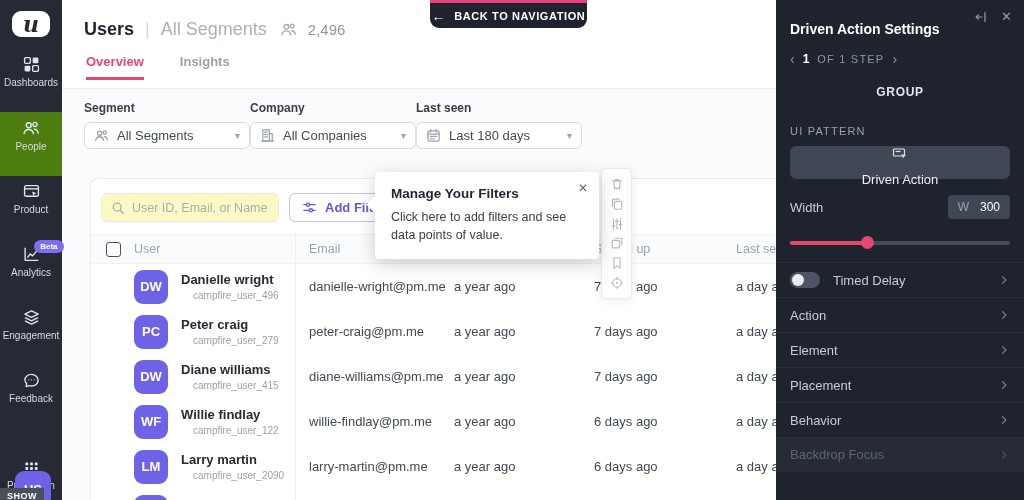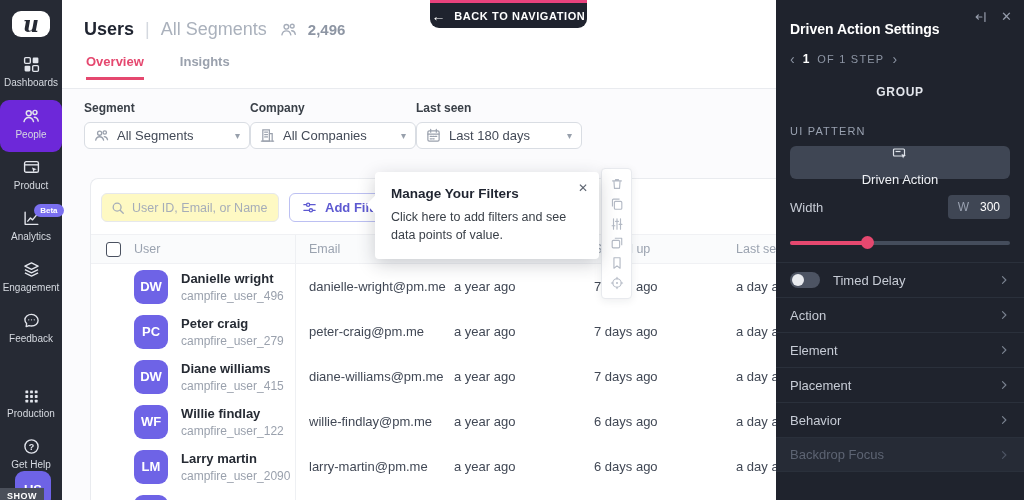--- a/index.html
+++ b/index.html
@@ -5,38 +5,38 @@
   * { box-sizing: border-box; margin: 0; padding: 0; }
   html,body { width:1024px; height:500px; overflow:hidden; }
   body { font-family:"Liberation Sans", sans-serif; background:#fbfbfd; position:relative; color:#262b34; }
   svg { display:block; }
 
   
   .sidebar { position:absolute; left:0; top:0; width:62px; height:500px; background:#262a34; display:flex; flex-direction:column; align-items:center; z-index:20; }
   .logo { margin-top:11px; width:38px; height:38px; background:#fff; border-radius:9px; display:flex; align-items:center; justify-content:center;
           font-family:"DejaVu Serif", serif; font-style:italic; font-weight:bold; font-size:22px; color:#262a34; }
   .side-nav { margin-top:12px; width:100%; display:flex; flex-direction:column; }
-  .side-item { width:100%; padding:7px 0 12px; display:flex; flex-direction:column; align-items:center; gap:4px; cursor:pointer; }
-  .side-item.active { background:#6d28d9;border-radius:9px; }
+  .side-item { width:100%; padding:7px 0 24px; display:flex; flex-direction:column; align-items:center; gap:4px; cursor:pointer; }
+  .side-item.active { background:#4d7c0f; }
   .side-item.gap-top { margin-top:26px; }
   .sicon { color:#e2e5ec; position:relative; }
   .slabel { font-size:10px; color:#d6dae1; }
   .beta-badge { position:absolute; top:-6px; right:-24px; background:#7a6ff0; color:#fff; font-size:8px; font-weight:bold; padding:2px 6px; border-radius:8px; }
   .side-avatar { position:absolute; bottom:-7px; left:15px; width:36px; height:36px; border-radius:9px; background:#6e63e6; color:#fff; font-weight:bold; font-size:13px; display:flex; align-items:center; justify-content:center; }
   .show-label { position:absolute; bottom:-4px; left:0; background:#4a4f5a; color:#fff; font-size:9px; font-weight:bold; padding:3px 7px; letter-spacing:.5px; }
 
   
   .main { position:absolute; left:62px; top:0; width:714px; height:500px; background:#fbfbfd; }
   .main-top { background:#fff; height:89px; border-bottom:1px solid #e9ebef; position:relative; }
   .title-row { display:flex; align-items:center; gap:11px; padding:19px 0 0 22px; }
   .page-title { font-size:18px; font-weight:bold; color:#1f2430; }
   .tdiv { color:#d4d8df; font-size:18px; }
   .tseg { font-size:18px; color:#aab1bc; }
   .tpeople { color:#a7aeba; margin-left:2px; }
-  .tcount { font-size:15px; font-weight:bold; color:#8d95a3; }
+  .tcount { font-size:15px; font-weight:normal; color:#8d95a3; }
   .tabs { display:flex; gap:36px; padding-left:24px; margin-top:14px; }
   .tab { font-size:13px; font-weight:bold; color:#9aa1ad; padding-bottom:8px; border-bottom:3px solid transparent; cursor:pointer; }
   .tab.active { color:#e5486f; border-bottom-color:#e5486f; }
 
   .back-btn { position:absolute; left:368px; top:0; width:157px; height:28px; background:#1f232e; border:none; border-top:3px solid #e8427c;
               border-radius:0 0 9px 9px; color:#fff; font-family:"Liberation Sans",sans-serif; font-size:11px; font-weight:bold; letter-spacing:.6px;
               display:flex; align-items:center; justify-content:center; gap:8px; cursor:pointer; z-index:8; }
   .back-arrow { font-size:14px; font-weight:normal; }
 
   .filters { position:absolute; top:101px; left:22px; display:flex; }
@@ -60,21 +60,21 @@
 
   .tgrid { display:grid; grid-template-columns:28px 162px 158px 140px 142px 1fr; padding-left:15px; align-items:center; }
   .thead { height:30px; background:#fafbfc; border-top:1px solid #f0f1f4; border-bottom:1px solid #f0f1f4; color:#9ba3b0; font-size:12.5px; }
   .col-user { align-self:stretch; display:flex; align-items:center; border-right:1px solid #eef0f3; }
   .col-email { padding-left:13px; }
   .cb { width:15px; height:15px; border:1.5px solid #4a5160; border-radius:3px; background:#fff; cursor:pointer; }
   .trow { height:45px; font-size:13px; color:#414855; }
   .ucell { display:flex; align-items:center; gap:13px; }
   .avatar { width:34px; height:34px; border-radius:9px; background:#6e63e6; color:#fff; font-weight:bold; font-size:13px; display:flex; align-items:center; justify-content:center; flex:none; }
   .uname { font-size:13px; font-weight:bold; color:#262b34; white-space:nowrap; }
-  .uid { font-size:12px; color:#9aa1ad; margin-top:3px; white-space:nowrap; }
+  .uid { font-size:10px; color:#9aa1ad; margin-top:3px; white-space:nowrap;margin-left:12px; }
   .clip { white-space:nowrap; overflow:hidden; }
 
   
   .float-toolbar { position:absolute; left:539px; top:168px; width:31px; height:131px; background:#fff; border:1px solid #e8eaee; border-radius:4px;
                    box-shadow:0 2px 8px rgba(31,36,48,.08); display:flex; flex-direction:column; align-items:center; justify-content:space-between;
                    padding:8px 0; z-index:6; color:#b4bac5; }
   .ft-btn { cursor:pointer; color:#b4bac5; }
 
   
   .tooltip { position:absolute; left:313px; top:172px; width:224px; background:#fff; border-radius:4px; box-shadow:0 5px 18px rgba(31,36,48,.22);

